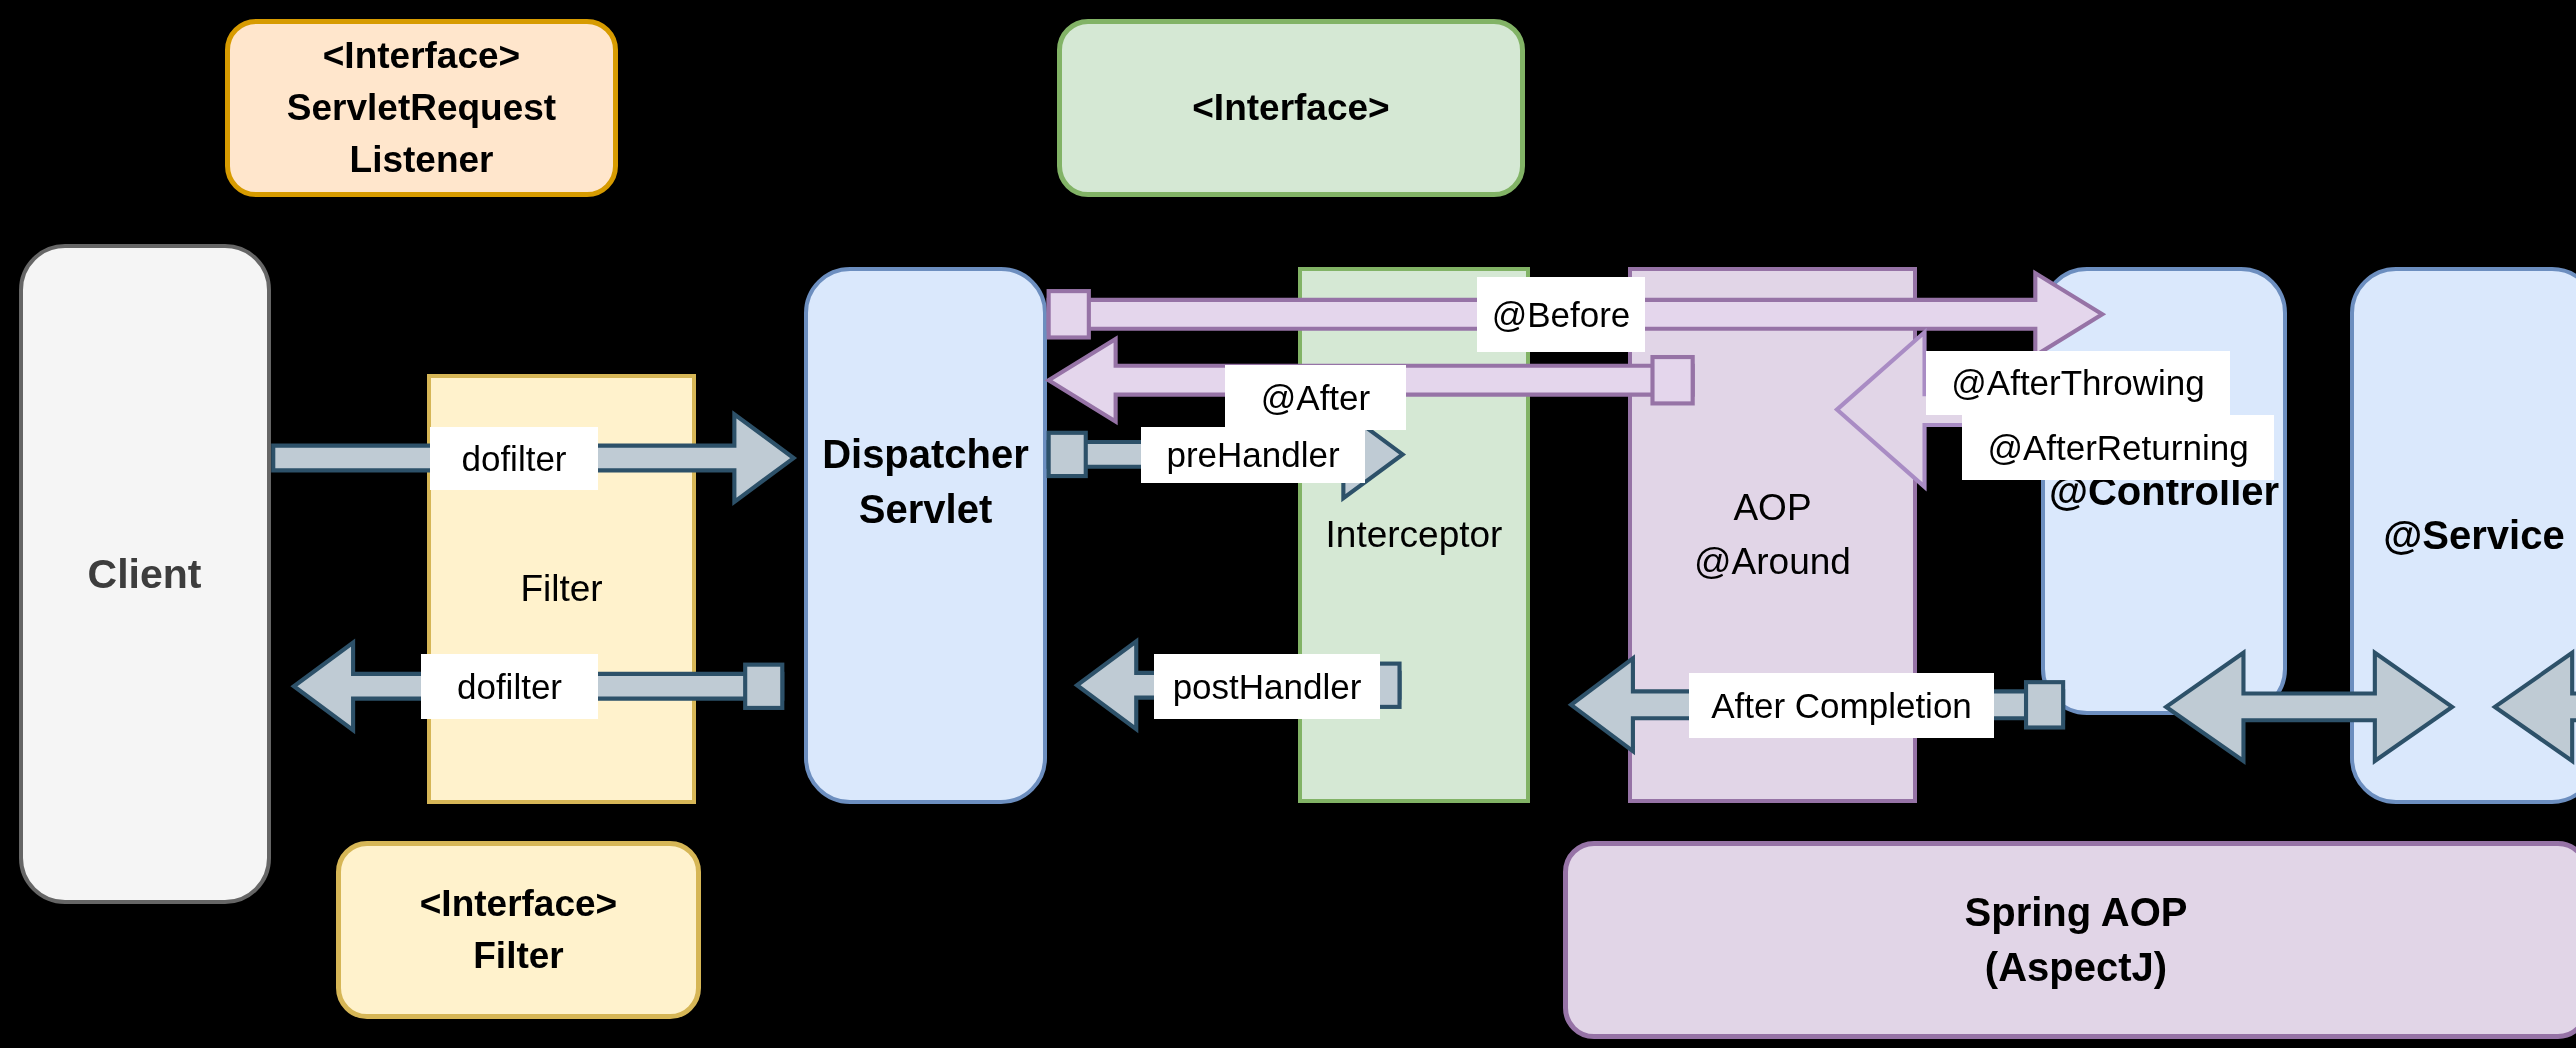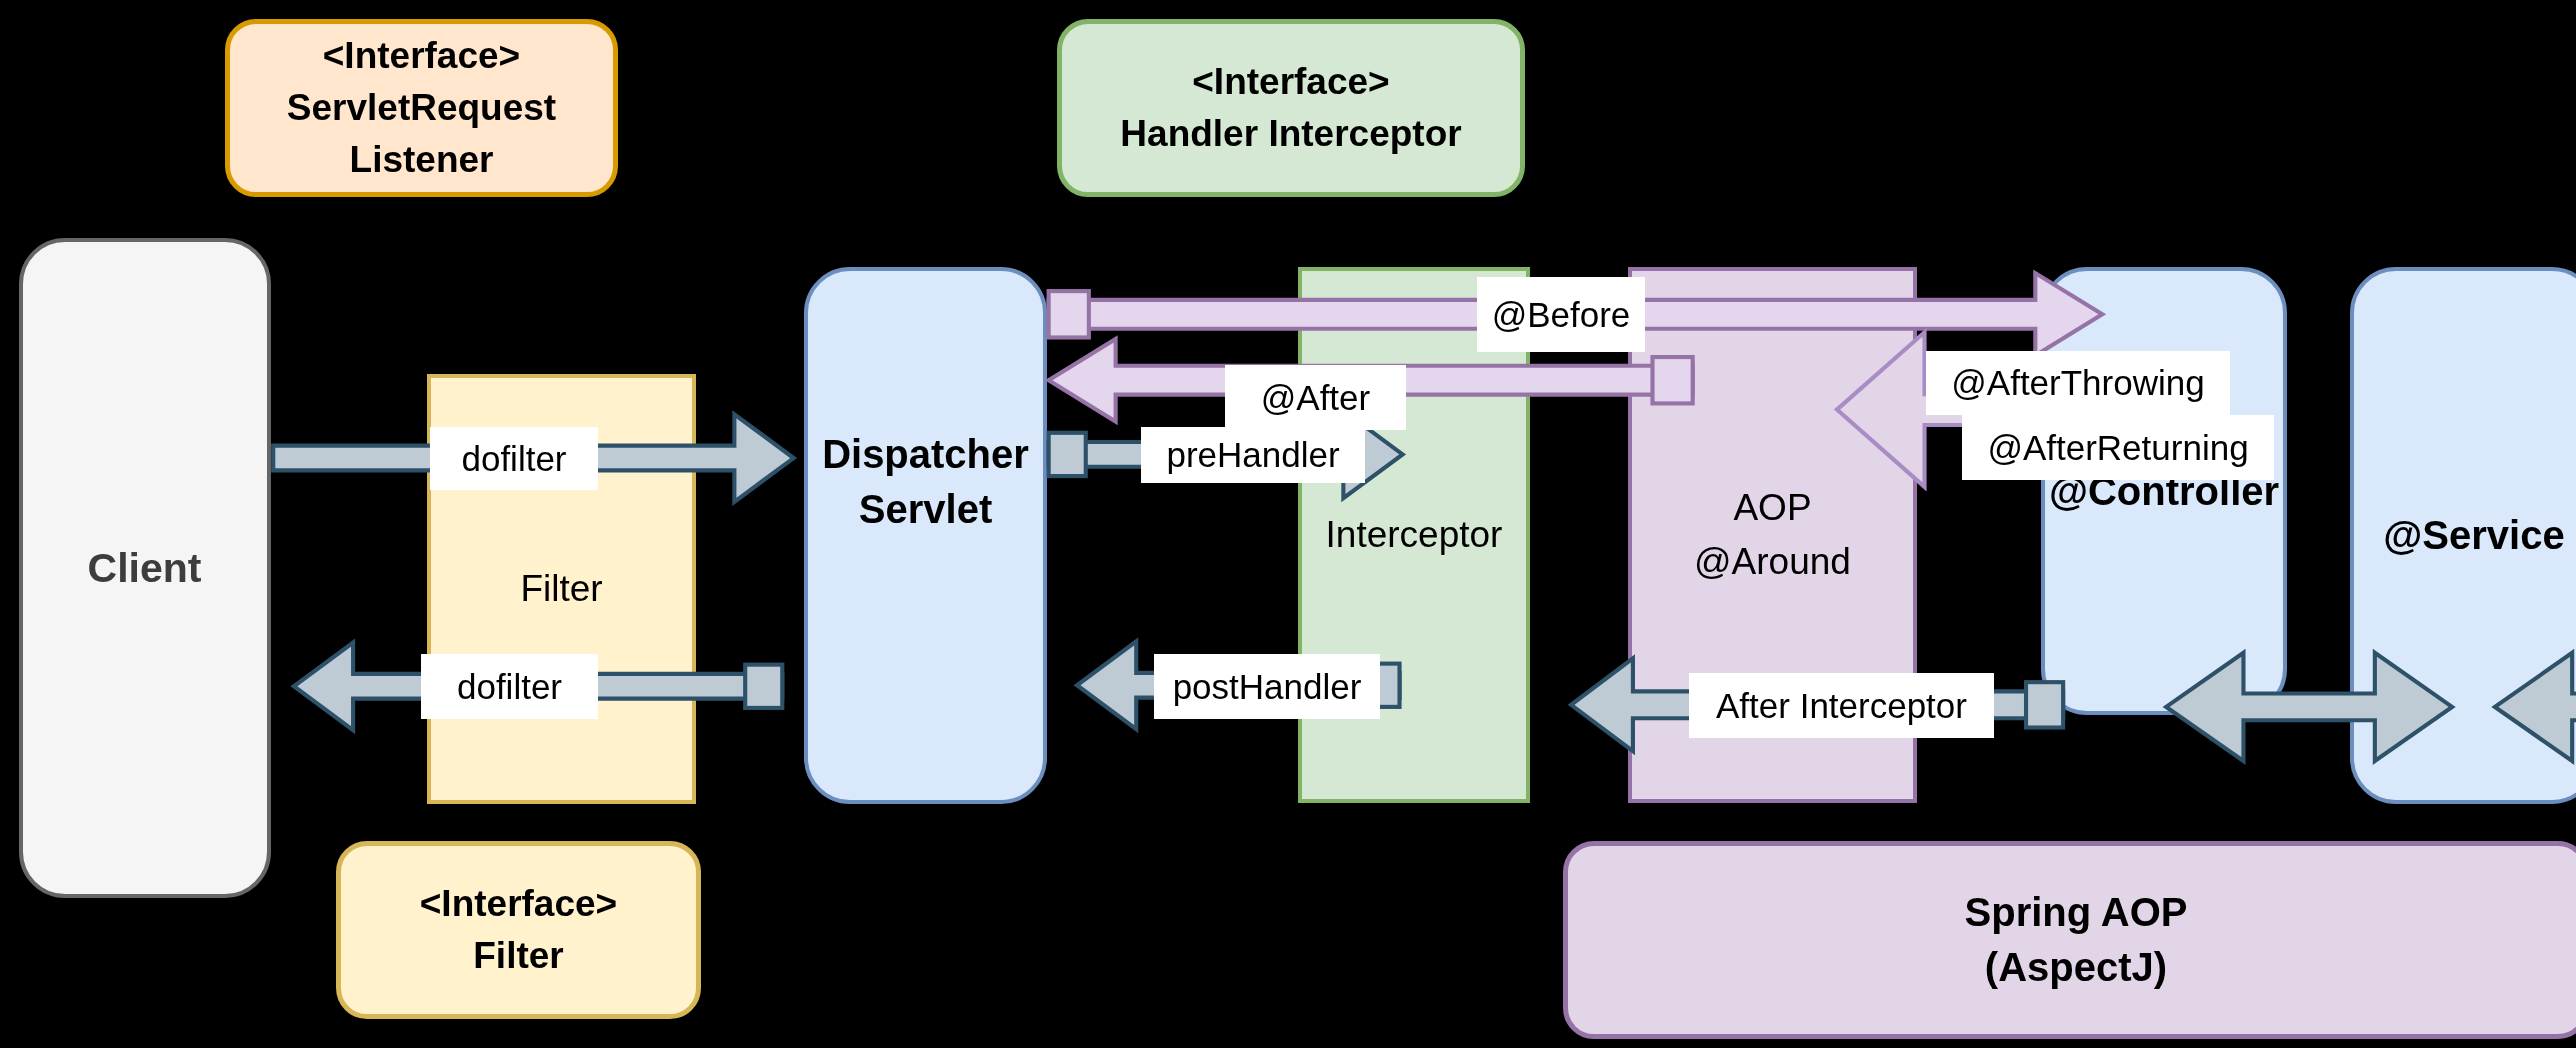--- a/index.html
+++ b/index.html
@@ -12,21 +12,21 @@
   .rad-sm{border-radius:31px;}
 
   .orange{background:var(--orange-fill);border:5.2px solid var(--orange-stroke);}
   .yellowbox{background:var(--yellow-fill);border:5.2px solid var(--yellow-stroke);}
   .yellowcol{background:var(--yellow-fill);border:4.1px solid var(--yellow-stroke);}
   .greenbox{background:var(--green-fill);border:5.2px solid var(--green-stroke);}
   .greencol{background:var(--green-fill);border:4.1px solid var(--green-stroke);}
   .purplecol{background:var(--purple-fill);border:4.1px solid var(--purple-stroke);}
   .purplebox{background:var(--purple-fill);border:5.2px solid var(--purple-stroke);}
   .bluebox{background:var(--blue-fill);border:4.6px solid var(--blue-stroke);}
-  .clientbox{background:var(--client-fill);border:4.1px solid var(--client-stroke);}
+  .clientbox{background:var(--client-fill);border:4.1px solid var(--client-stroke);margin-top:6px;}
 
   .t-bold{font-weight:bold;font-size:37px;line-height:52px;}
   .t-title{font-weight:bold;font-size:40px;line-height:55px;}
   .t-reg{font-weight:normal;font-size:37px;line-height:54px;}
   .client-label{font-weight:bold;font-size:41px;color:var(--client-text);}
 
   #arrows{position:absolute;left:0;top:0;width:2933px;height:1049px;}
   .arr-gray{fill:var(--arrow-gray-fill);stroke:var(--arrow-gray-stroke);stroke-width:8;}
   .arr-purple{fill:var(--arrow-purple-fill);stroke:var(--arrow-purple-stroke);stroke-width:8;}
   .arr-hollow{fill:var(--arrow-hollow-fill);stroke:var(--arrow-hollow-stroke);stroke-width:8;}
@@ -41,21 +41,20 @@
 <div id="stage">
 
   <div class="box rad-sm orange t-bold" style="left:225px;top:18.5px;width:393px;height:178px;">
     <span>&lt;Interface&gt;</span>
     <span>ServletRequest</span>
     <span>Listener</span>
   </div>
 
   <div class="box rad-sm greenbox t-bold" style="left:1057px;top:18.5px;width:468px;height:178px;">
     <span>&lt;Interface&gt;</span>
-    <span>Handler Interceptor</span>
   </div>
 
   <div class="box clientbox" style="left:18.5px;top:238px;width:252px;height:660px;">
     <span class="client-label">Client</span>
   </div>
 
   <div class="col yellowcol" style="left:427px;top:374px;width:269px;height:430px;">
     <span class="t-reg">Filter</span>
   </div>
 
@@ -122,16 +121,16 @@
   </svg>
 
   <div class="chip" style="left:430px;top:427px;width:168px;height:63px;">dofilter</div>
   <div class="chip" style="left:421px;top:654px;width:177px;height:65px;">dofilter</div>
   <div class="chip" style="left:1141px;top:427px;width:224px;height:56px;">preHandler</div>
   <div class="chip" style="left:1154px;top:654px;width:226px;height:65px;">postHandler</div>
   <div class="chip" style="left:1477px;top:277px;width:168px;height:75px;">@Before</div>
   <div class="chip" style="left:1225px;top:365px;width:181px;height:65px;">@After</div>
   <div class="chip" style="left:1926px;top:351px;width:304px;height:64px;">@AfterThrowing</div>
   <div class="chip" style="left:1926px;top:415px;width:312px;height:65px;margin-left:36px;">@AfterReturning</div>
-  <div class="chip" style="left:1689px;top:673px;width:305px;height:65px;">After Interceptor</div>
+  <div class="chip" style="left:1689px;top:673px;width:305px;height:65px;">After Completion</div>
 
 </div>
 
 
 </body></html>

